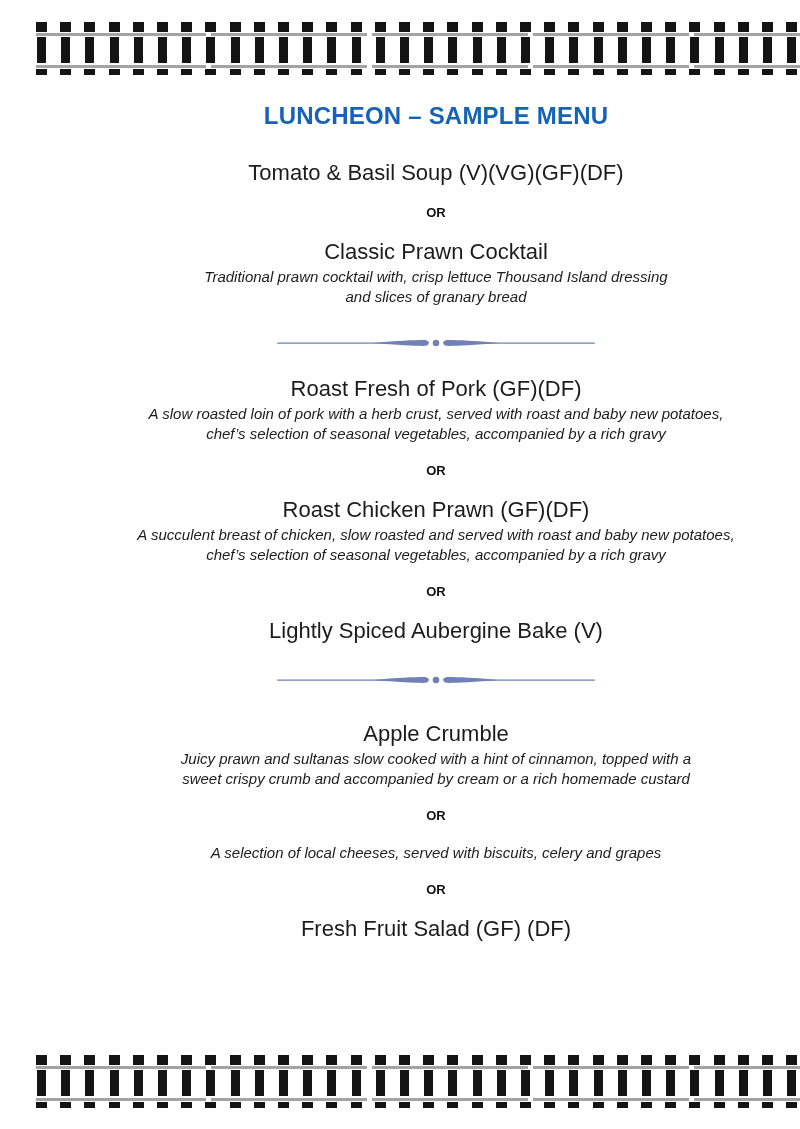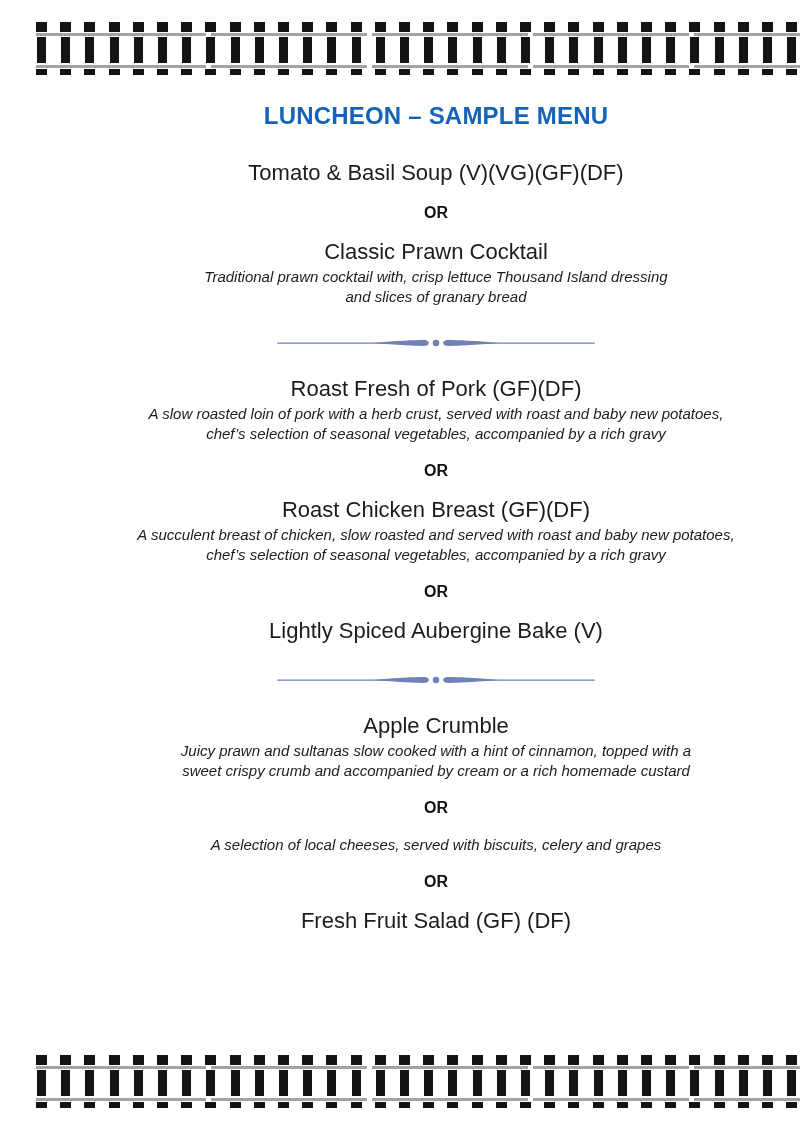--- a/index.html
+++ b/index.html
@@ -60,21 +60,21 @@
     margin:0;
     font-size:22px;font-weight:400;line-height:27px;color:#1c1c1c;
   }
   .desc{
     margin:2px 0 0;
     font-size:15px;font-style:italic;line-height:20px;color:#1c1c1c;
   }
   .desc + .desc{margin-top:0;}
   .or{
     margin:17px 0 15px;
-    font-size:16px;font-weight:bold;line-height:20px;color:#111;
+    font-size:13px;font-weight:bold;line-height:20px;color:#111;
   }
   .divider{
     margin:29px 0 25px;
     color:var(--divider-color);
     line-height:0;flex-shrink:0;
   }
 </style>
 </head>
 <body>
 
@@ -110,38 +110,38 @@
       <path fill="currentColor" d="M222 7.1 C 198 4.9 180 4.1 172 4.1 C 167.5 4.1 166.2 5.5 166.2 7 C 166.2 8.5 167.5 9.9 172 9.9 C 180 9.9 198 9.2 222 7.1 Z"></path>
       <rect x="196" y="6.4" width="122" height="1.4" rx="0.7" fill="currentColor"></rect>
     </svg>
   </div>
 
   <section class="course" style="margin-top:0;">
     <h2 class="item-name">Roast Fresh of Pork (GF)(DF)</h2>
     <p class="desc">A slow roasted loin of pork with a herb crust, served with roast and baby new potatoes,</p>
     <p class="desc">chef’s selection of seasonal vegetables, accompanied by a rich gravy</p>
     <div class="or">OR</div>
-    <h2 class="item-name">Roast Chicken Breast (GF)(DF)</h2>
+    <h2 class="item-name">Roast Chicken Prawn (GF)(DF)</h2>
     <p class="desc">A succulent breast of chicken, slow roasted and served with roast and baby new potatoes,</p>
     <p class="desc">chef’s selection of seasonal vegetables, accompanied by a rich gravy</p>
     <div class="or">OR</div>
     <h2 class="item-name">Lightly Spiced Aubergine Bake (V)</h2>
   </section>
 
   <div class="divider">
     <svg width="318" height="14" viewBox="0 0 318 14">
       <rect x="0" y="6.4" width="122" height="1.4" rx="0.7" fill="currentColor"></rect>
       <path fill="currentColor" d="M96 7.1 C 120 4.9 138 4.1 146 4.1 C 150.5 4.1 151.8 5.5 151.8 7 C 151.8 8.5 150.5 9.9 146 9.9 C 138 9.9 120 9.2 96 7.1 Z"></path>
       <circle cx="159" cy="7" r="3.3" fill="currentColor"></circle>
       <path fill="currentColor" d="M222 7.1 C 198 4.9 180 4.1 172 4.1 C 167.5 4.1 166.2 5.5 166.2 7 C 166.2 8.5 167.5 9.9 172 9.9 C 180 9.9 198 9.2 222 7.1 Z"></path>
       <rect x="196" y="6.4" width="122" height="1.4" rx="0.7" fill="currentColor"></rect>
     </svg>
   </div>
 
-  <section class="course" style="margin-top:0;">
+  <section class="course" style="margin-top:8px;">
     <h2 class="item-name">Apple Crumble</h2>
     <p class="desc">Juicy prawn and sultanas slow cooked with a hint of cinnamon, topped with a</p>
     <p class="desc">sweet crispy crumb and accompanied by cream or a rich homemade custard</p>
     <div class="or">OR</div>
     <p class="desc">A selection of local cheeses, served with biscuits, celery and grapes</p>
     <div class="or">OR</div>
     <h2 class="item-name">Fresh Fruit Salad (GF) (DF)</h2>
   </section>
 
   <div class="track track-bottom">

